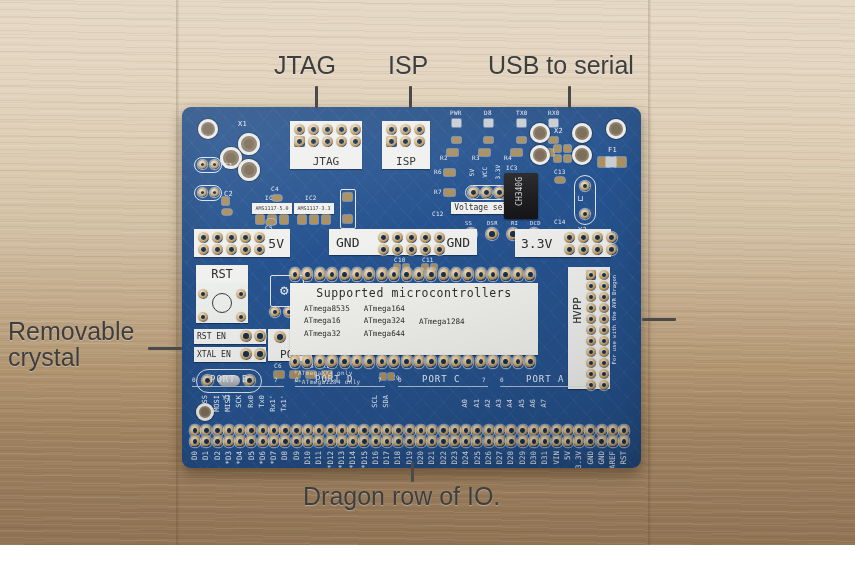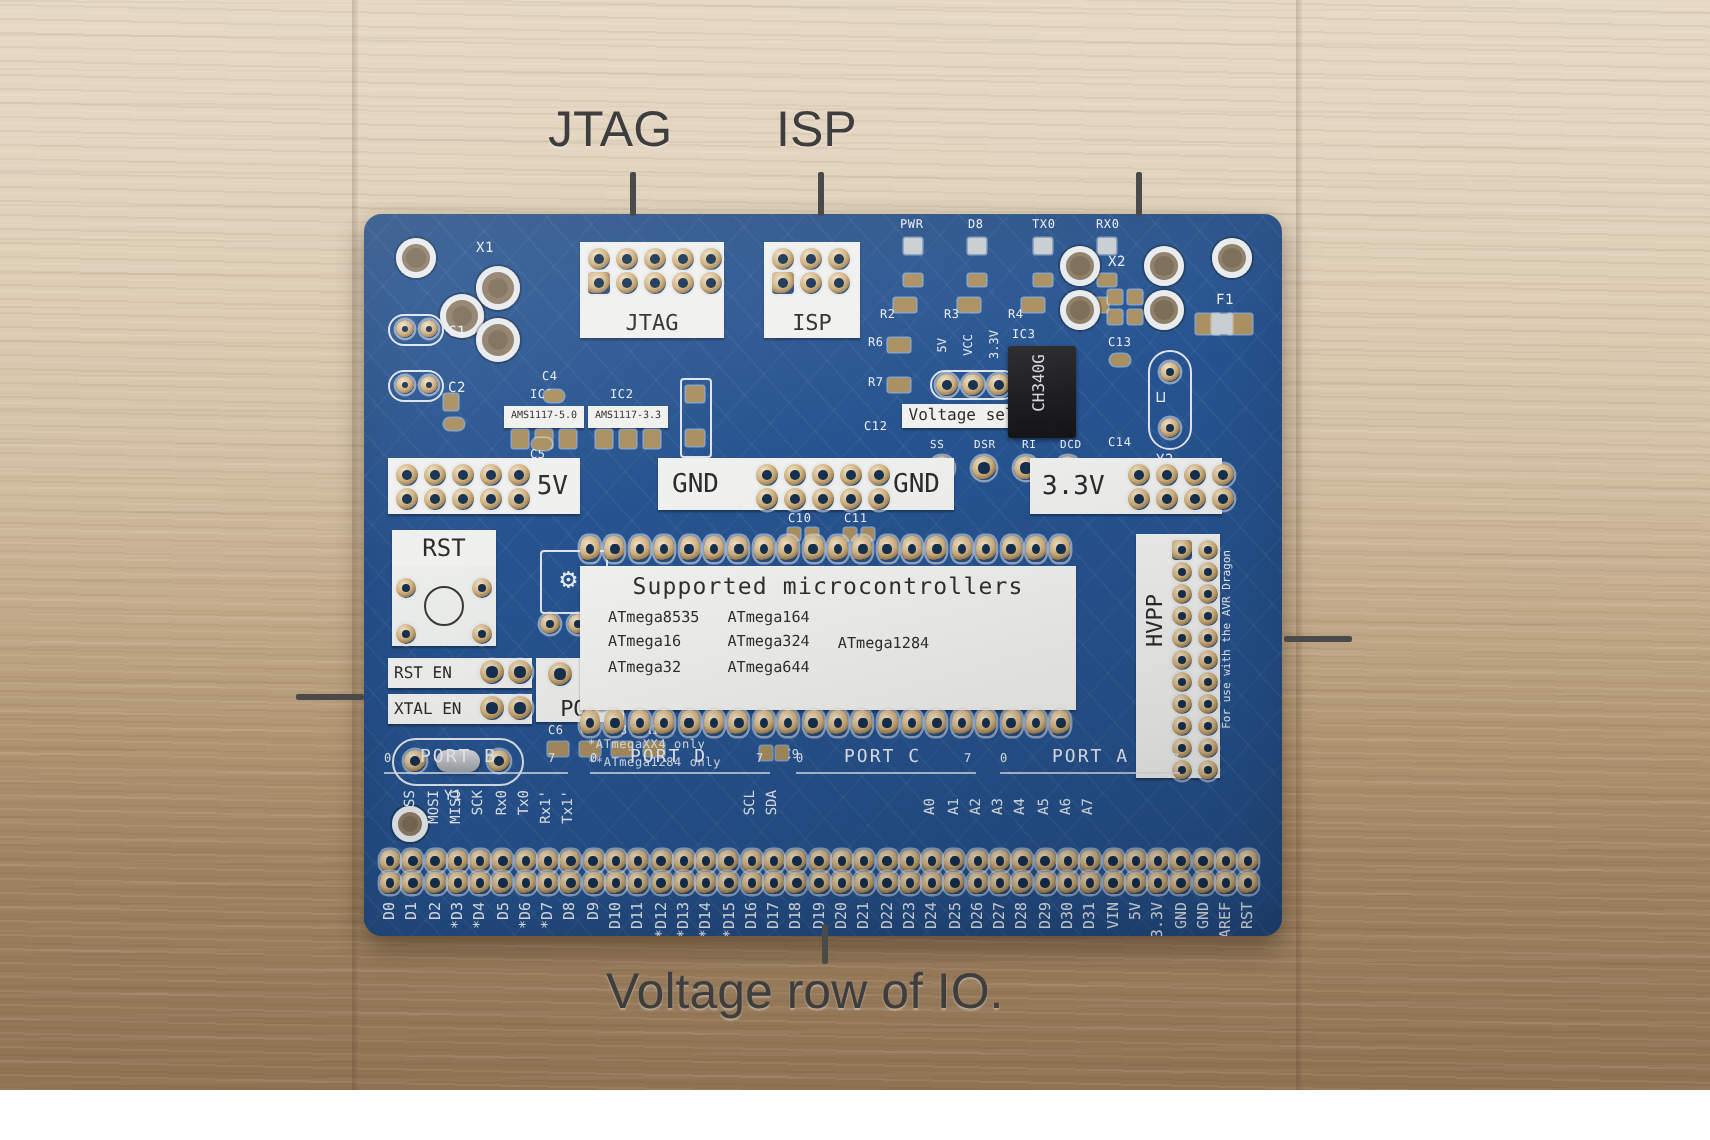--- a/index.html
+++ b/index.html
@@ -1152,22 +1152,25 @@
         <div class="vtext" style="left: 438.4px; top: 344px; font-size: 7.5px;">RST</div>
       </div>
   </div>
 
   <div class="anno" style="left:274px; top:52px;">JTAG</div>
   <div class="leader v" style="left:315px; top:86px; height:22px;"></div>
 
   <div class="anno" style="left:388px; top:52px;">ISP</div>
   <div class="leader v" style="left:409px; top:86px; height:22px;"></div>
 
+  <div class="anno" style="left:488px; top:52px;">USB to serial</div>
   <div class="leader v" style="left:568px; top:86px; height:22px;"></div>
 
   <div class="leader h" style="left:642px; top:318px; width:34px;"></div>
 
+  <div class="anno" style="left:8px; top:318px;">Removable
+crystal</div>
   <div class="leader h" style="left:148px; top:347px; width:34px;"></div>
 
-  <div class="anno" style="left:303px; top:483px;">Voltage row of IO.</div>
+  <div class="anno" style="left:303px; top:483px;">Dragon row of IO.</div>
   <div class="leader v" style="left:411px; top:462px; height:20px;"></div>
 
 </div>
 
 </body></html>

